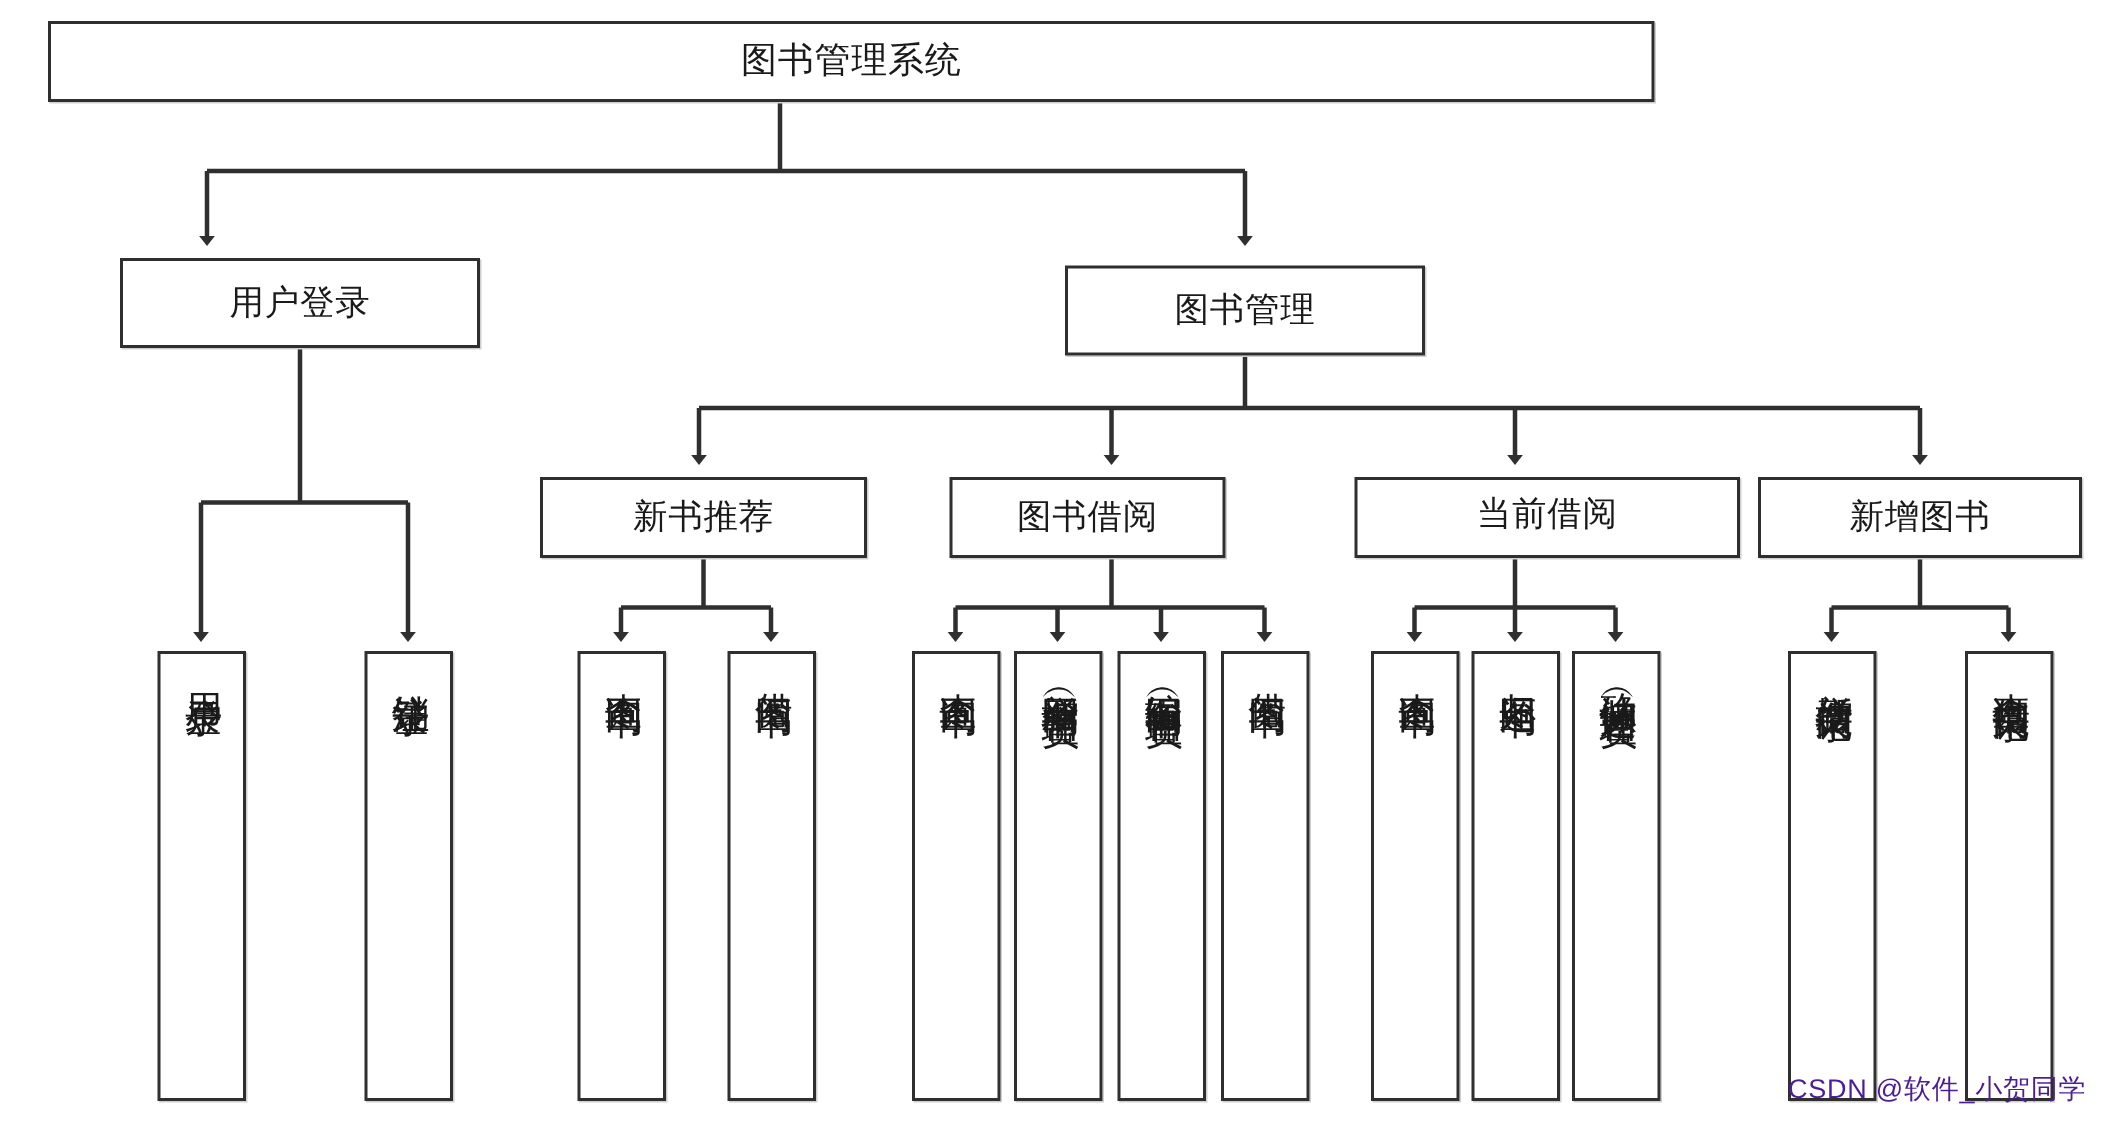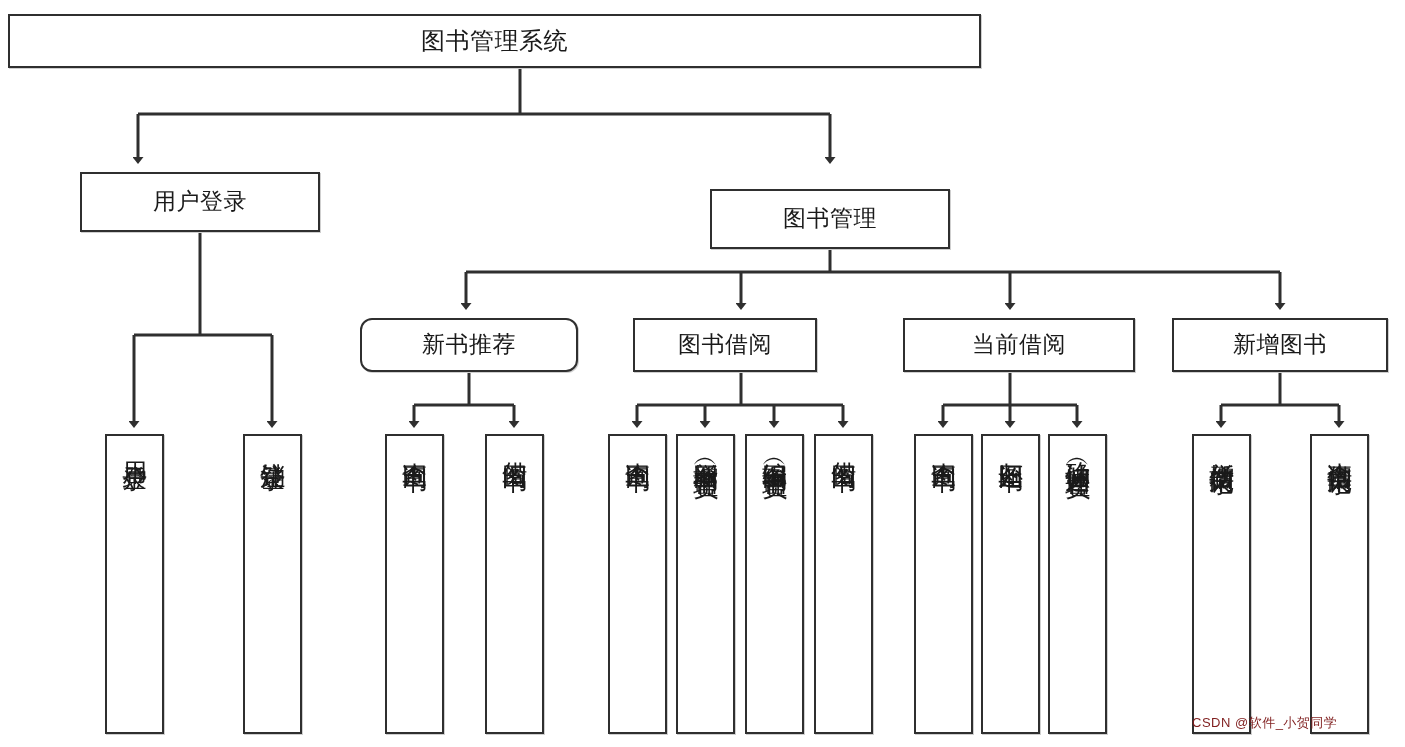--- a/index.html
+++ b/index.html
@@ -56,22 +56,22 @@
   .v-node .node-label {
     writing-mode: vertical-rl;
     text-orientation: upright;
     font-size: 25px;
     line-height: 1.02;
     letter-spacing: 2px;
     white-space: nowrap;
   }
   .watermark {
     position: absolute;
-    font-size: 13px;
-    color: #7f1d1d;
+    font-size: 18px;
+    color: #4c1d95;
     white-space: nowrap;
     letter-spacing: 0.5px;
     user-select: none;
   }
 </style>
 </head>
 <body>
 
 <div id="canvas">
 
@@ -118,38 +118,38 @@
       <path d="M1010,405 L1010,424" marker-end="url(#arrow)"></path>
       <path d="M1077,405 L1077,424" marker-end="url(#arrow)"></path>
 
       <path d="M1280,372 L1280,405"></path>
       <path d="M1221,405 L1339,405"></path>
       <path d="M1221,405 L1221,424" marker-end="url(#arrow)"></path>
       <path d="M1339,405 L1339,424" marker-end="url(#arrow)"></path>
     </g>
   </svg>
 
-  <div class="node root h-node" style="left:8px; top:14px; width:973px; height:54px;">
+  <div class="node root h-node" style="left:32px; top:14px; width:1071px; height:54px;">
     <span class="node-label">图书管理系统</span>
   </div>
 
   <div class="node h-node" style="left:80px; top:172px; width:240px; height:60px;">
     <span class="node-label">用户登录</span>
   </div>
-  <div class="node h-node" style="left:710px; top:189px; width:240px; height:60px;">
+  <div class="node h-node" style="left:710px; top:177px; width:240px; height:60px;">
     <span class="node-label">图书管理</span>
   </div>
 
-  <div class="node h-node" style="left:360px; top:318px; width:218px; height:54px;border-radius:12px;">
+  <div class="node h-node" style="left:360px; top:318px; width:218px; height:54px;">
     <span class="node-label">新书推荐</span>
   </div>
   <div class="node h-node" style="left:633px; top:318px; width:184px; height:54px;">
     <span class="node-label">图书借阅</span>
   </div>
-  <div class="node h-node" style="left:903px; top:318px; width:232px; height:54px;">
+  <div class="node h-node" style="left:903px; top:318px; width:257px; height:54px;font-family:Liberation Mono, monospace;">
     <span class="node-label">当前借阅</span>
   </div>
   <div class="node h-node" style="left:1172px; top:318px; width:216px; height:54px;">
     <span class="node-label">新增图书</span>
   </div>
 
   <div class="node v-node" style="left:105px; top:434px; width:59px; height:300px;">
     <span class="node-label">用户登录</span>
   </div>
   <div class="node v-node" style="left:243px; top:434px; width:59px; height:300px;">

